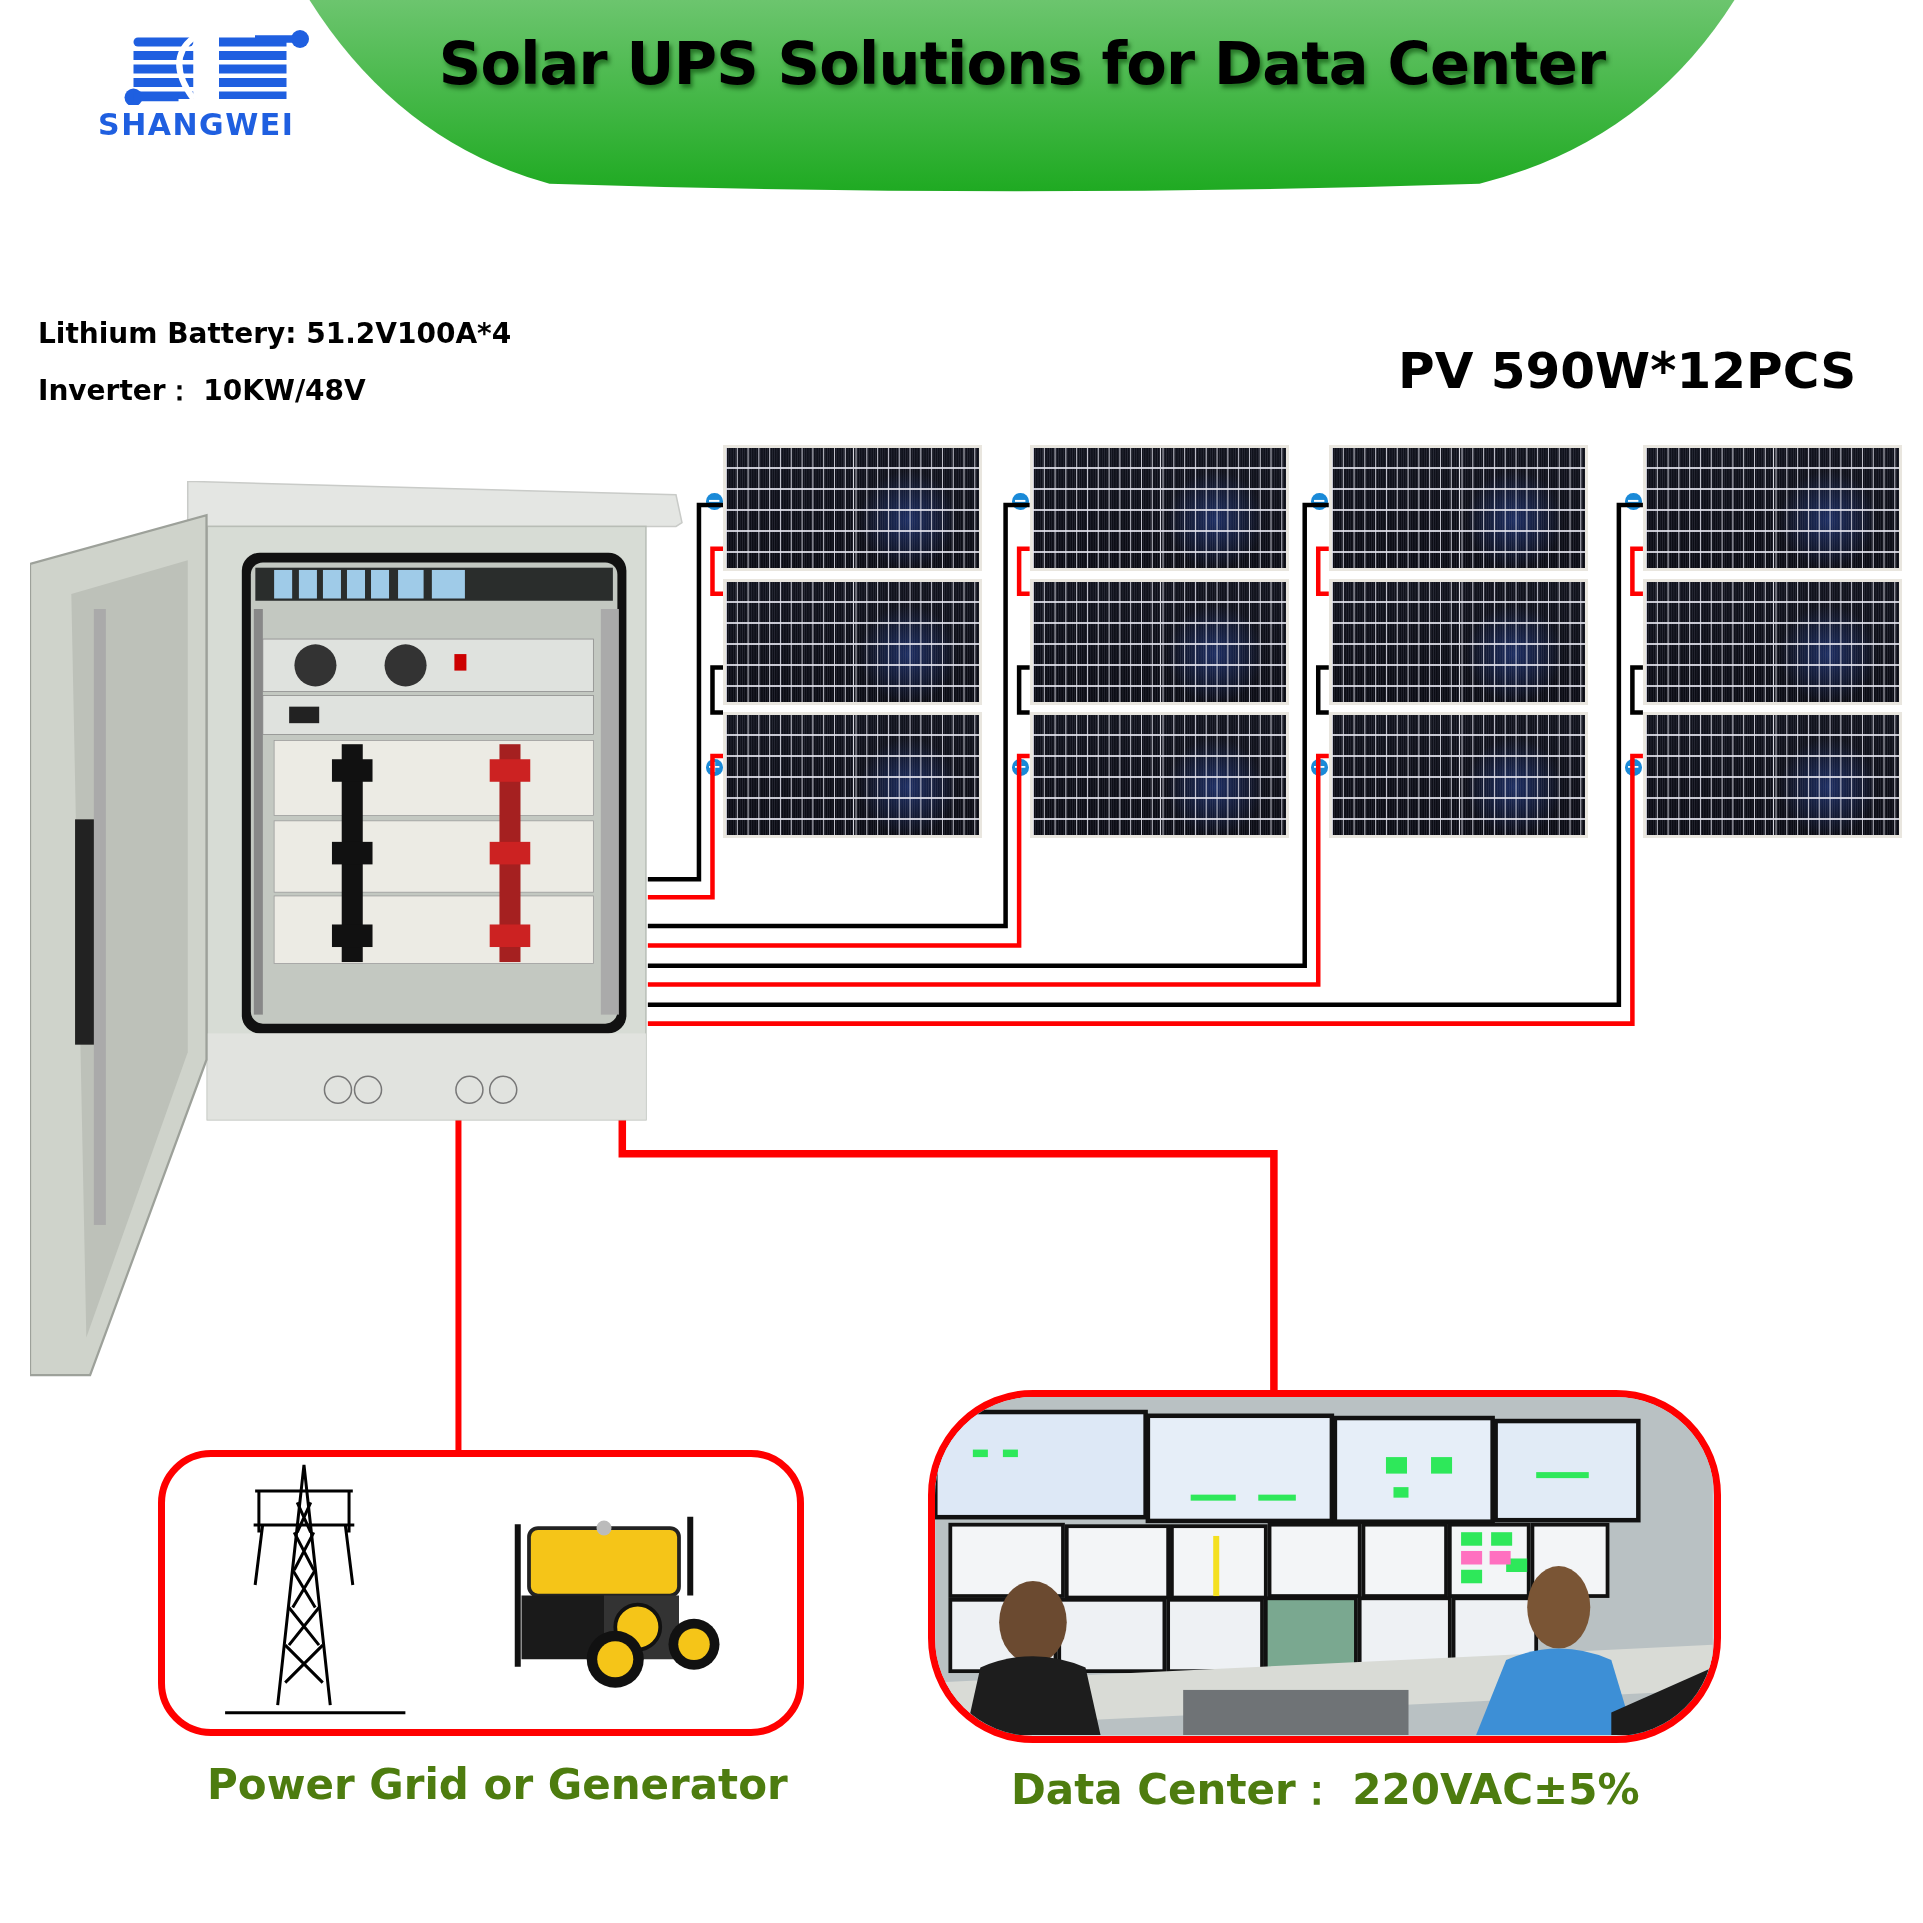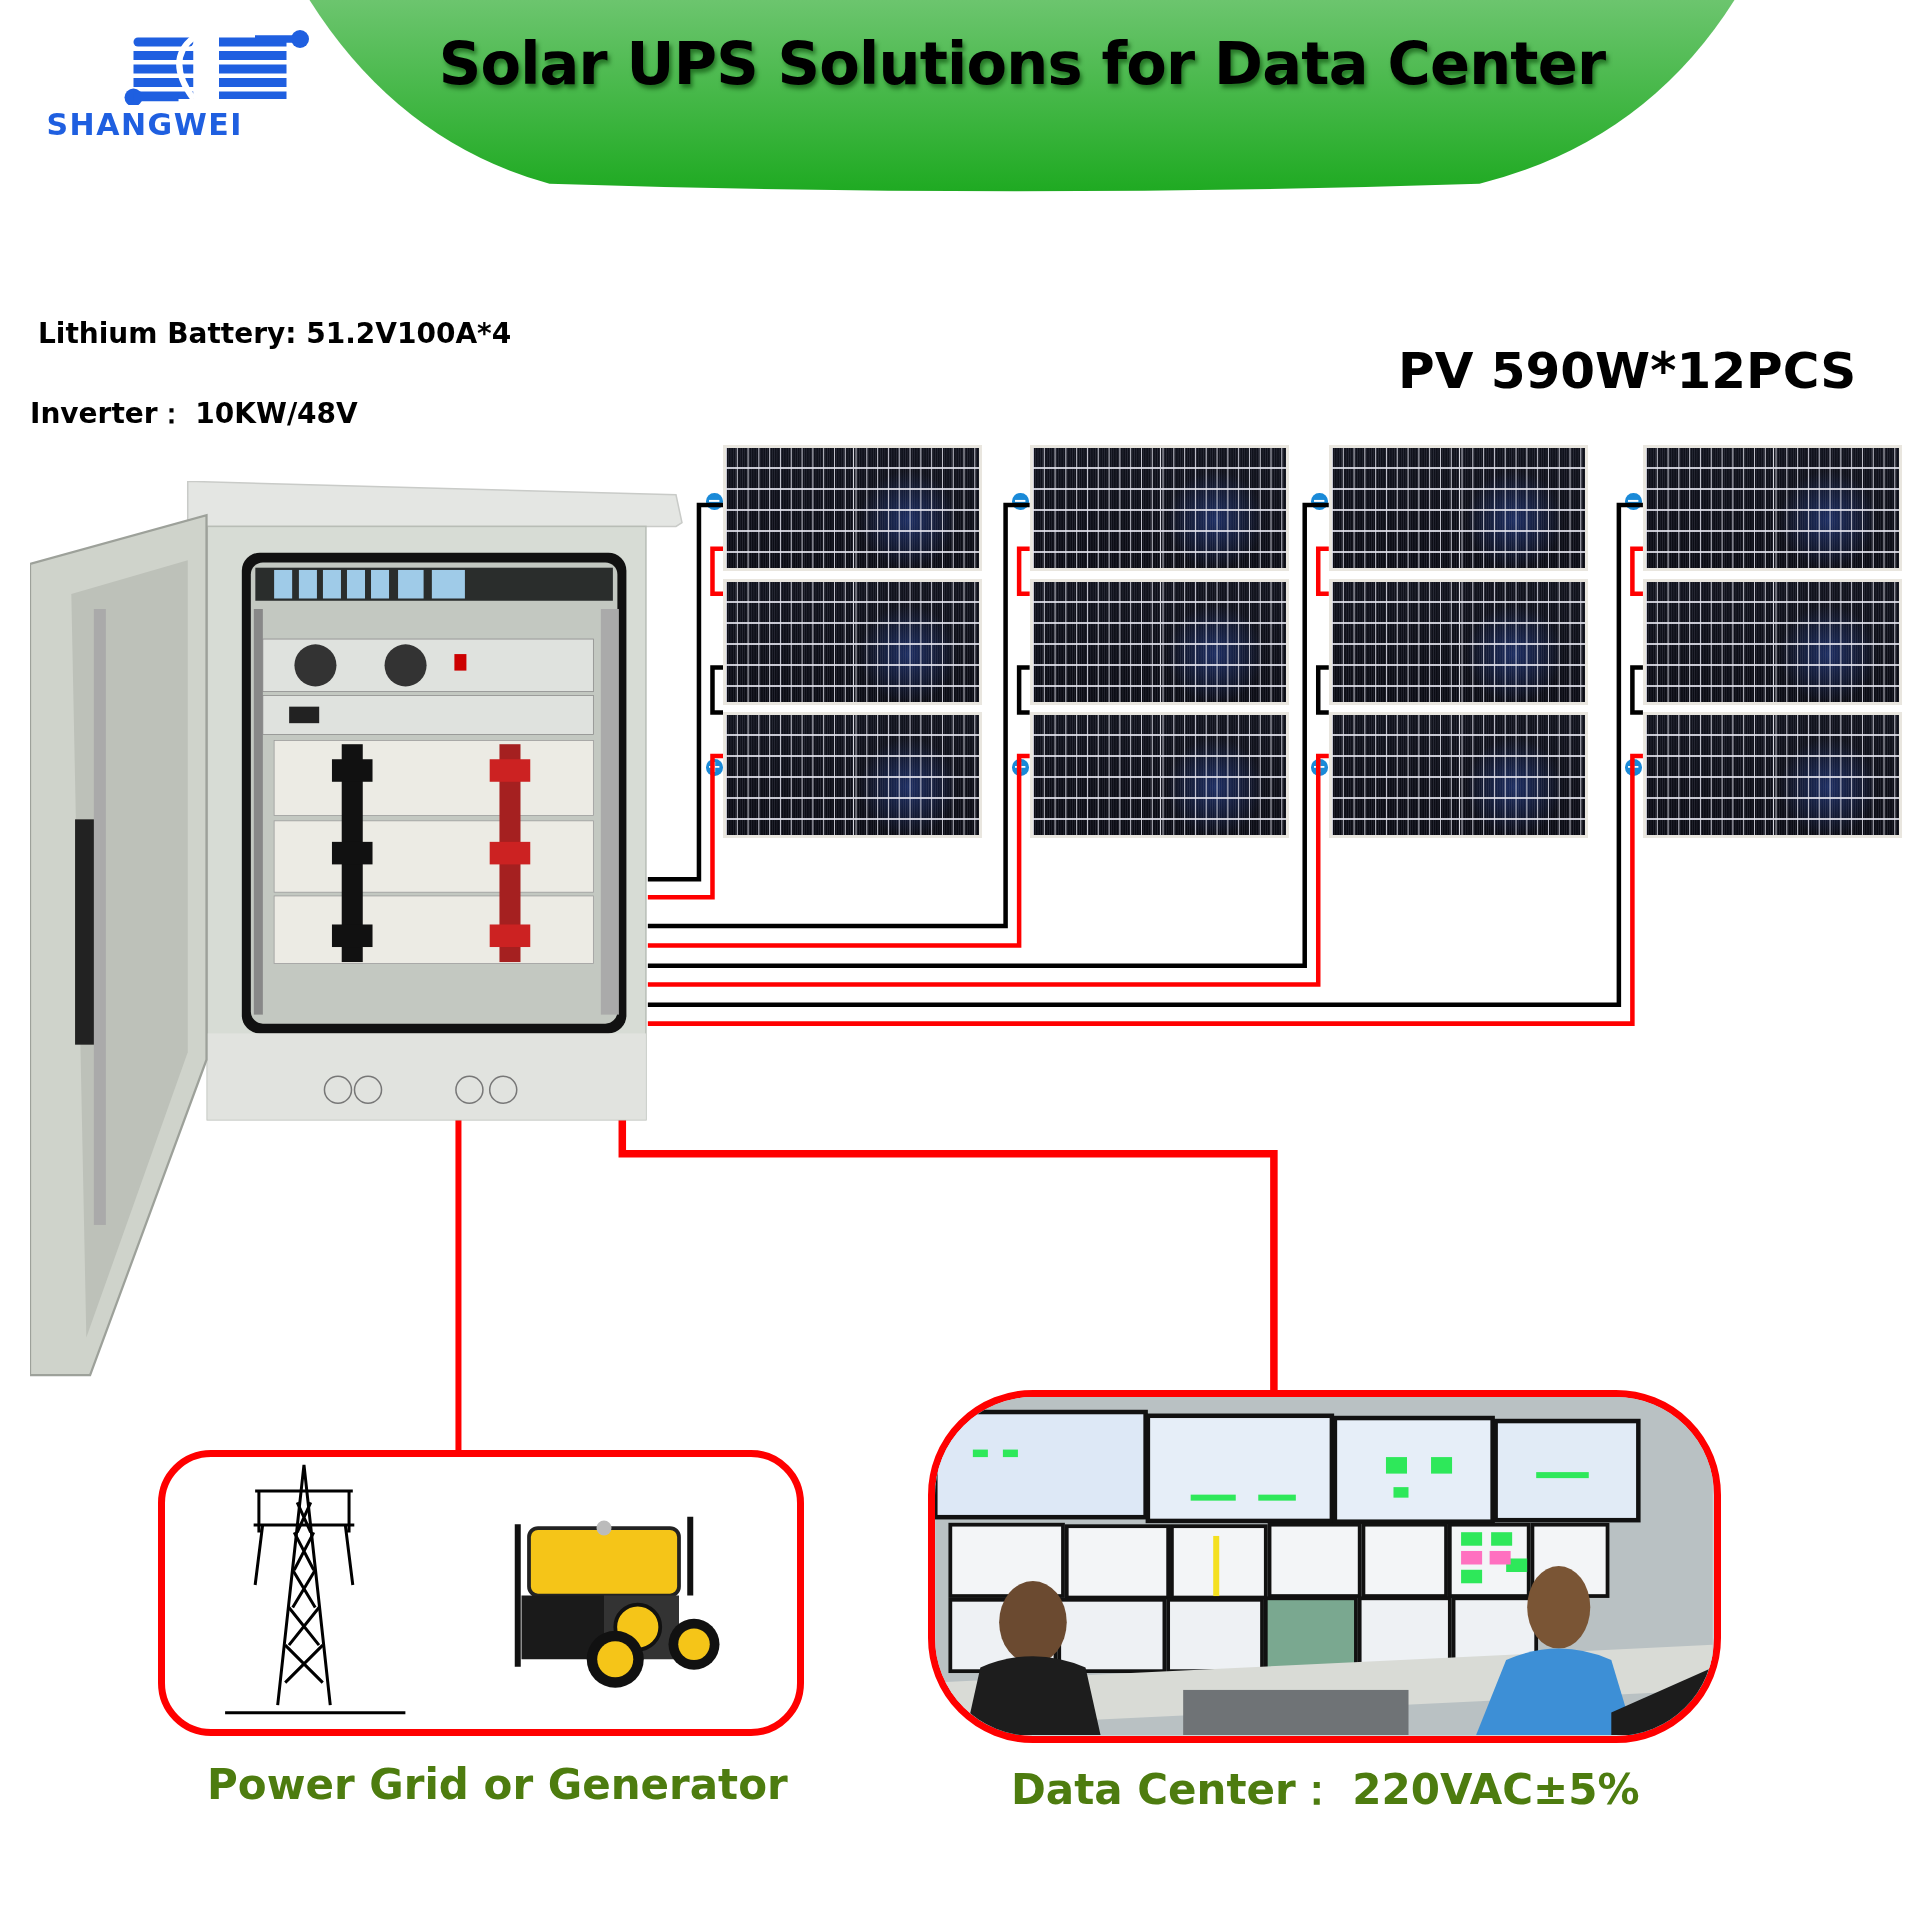--- a/index.html
+++ b/index.html
@@ -1,31 +1,31 @@
 <!DOCTYPE html>
 <html style="font-size:12px"><head>
   <meta charset="utf-8">
   <style>
     html, body { margin: 0; padding: 0; background: #ffffff; }
     body { width: 1924px; height: 1924px; position: relative; overflow: hidden; font-family: "DejaVu Sans", sans-serif; }
     .abs { position: absolute; }
 
     
     .logo { left: 45px; top: 15px; width: 240px; height: 135px; }
-    .logo-word { position: absolute; left: 1.5px; top: 92px; width: 248px; text-align: left; font-family: "DejaVu Sans", sans-serif; font-weight: bold; font-size: 30px; letter-spacing: 1.5px; color: #1f5fe0; }
+    .logo-word { position: absolute; left: 1.5px; top: 92px; width: 248px; text-align: right; font-family: "DejaVu Sans", sans-serif; font-weight: bold; font-size: 30px; letter-spacing: 1.5px; color: #1f5fe0; }
 
     
     .banner { left: 308px; top: 0; width: 1428px; height: 195px; }
     .banner-title { position: absolute; left: 0; top: 28.6px; width: 100%; text-align: center; font-family: "DejaVu Sans", sans-serif; font-weight: bold; font-size: 59px; color: #000000; text-shadow: 2.3px 3.8px 4.5px rgba(0,60,0,0.55); letter-spacing: -0.8px; }
     .banner-sub { position: absolute; left: 421px; top: 105px; font-family: "DejaVu Sans", sans-serif; font-weight: bold; font-size: 39px; color: #fff; text-shadow: 2.3px 3.8px 4.5px rgba(0,60,0,0.55); letter-spacing: -0.8px; }
 
     
     .spec { font-family: "DejaVu Sans", sans-serif; font-weight: bold; color: #000; font-size: 28px; line-height: 54px; }
     .spec-battery { left: 38px; top: 307px; }
-    .spec-inverter { left: 30px; top: 364px; margin-top: 23px; }
+    .spec-inverter { left: 38px; top: 364px; }
     .spec-pv { left: 1398px; top: 344px; font-size: 50px; }
 
     
     .panel { position: absolute; width: 259px; height: 126px; background: #0d0f1a; border: 3px solid #e9e6df; box-sizing: border-box;
       background-image:
         linear-gradient(90deg, rgba(230,230,240,0.85) 0.8px, transparent 0.8px),
         linear-gradient(0deg, rgba(230,230,240,0.85) 1.5px, transparent 1.5px),
         linear-gradient(90deg, rgba(120,120,140,0.25) 0.8px, transparent 0.8px),
         radial-gradient(circle at 72% 60%, rgba(40,70,160,0.55), transparent 25%),
         linear-gradient(#10121c, #0a0b13);

